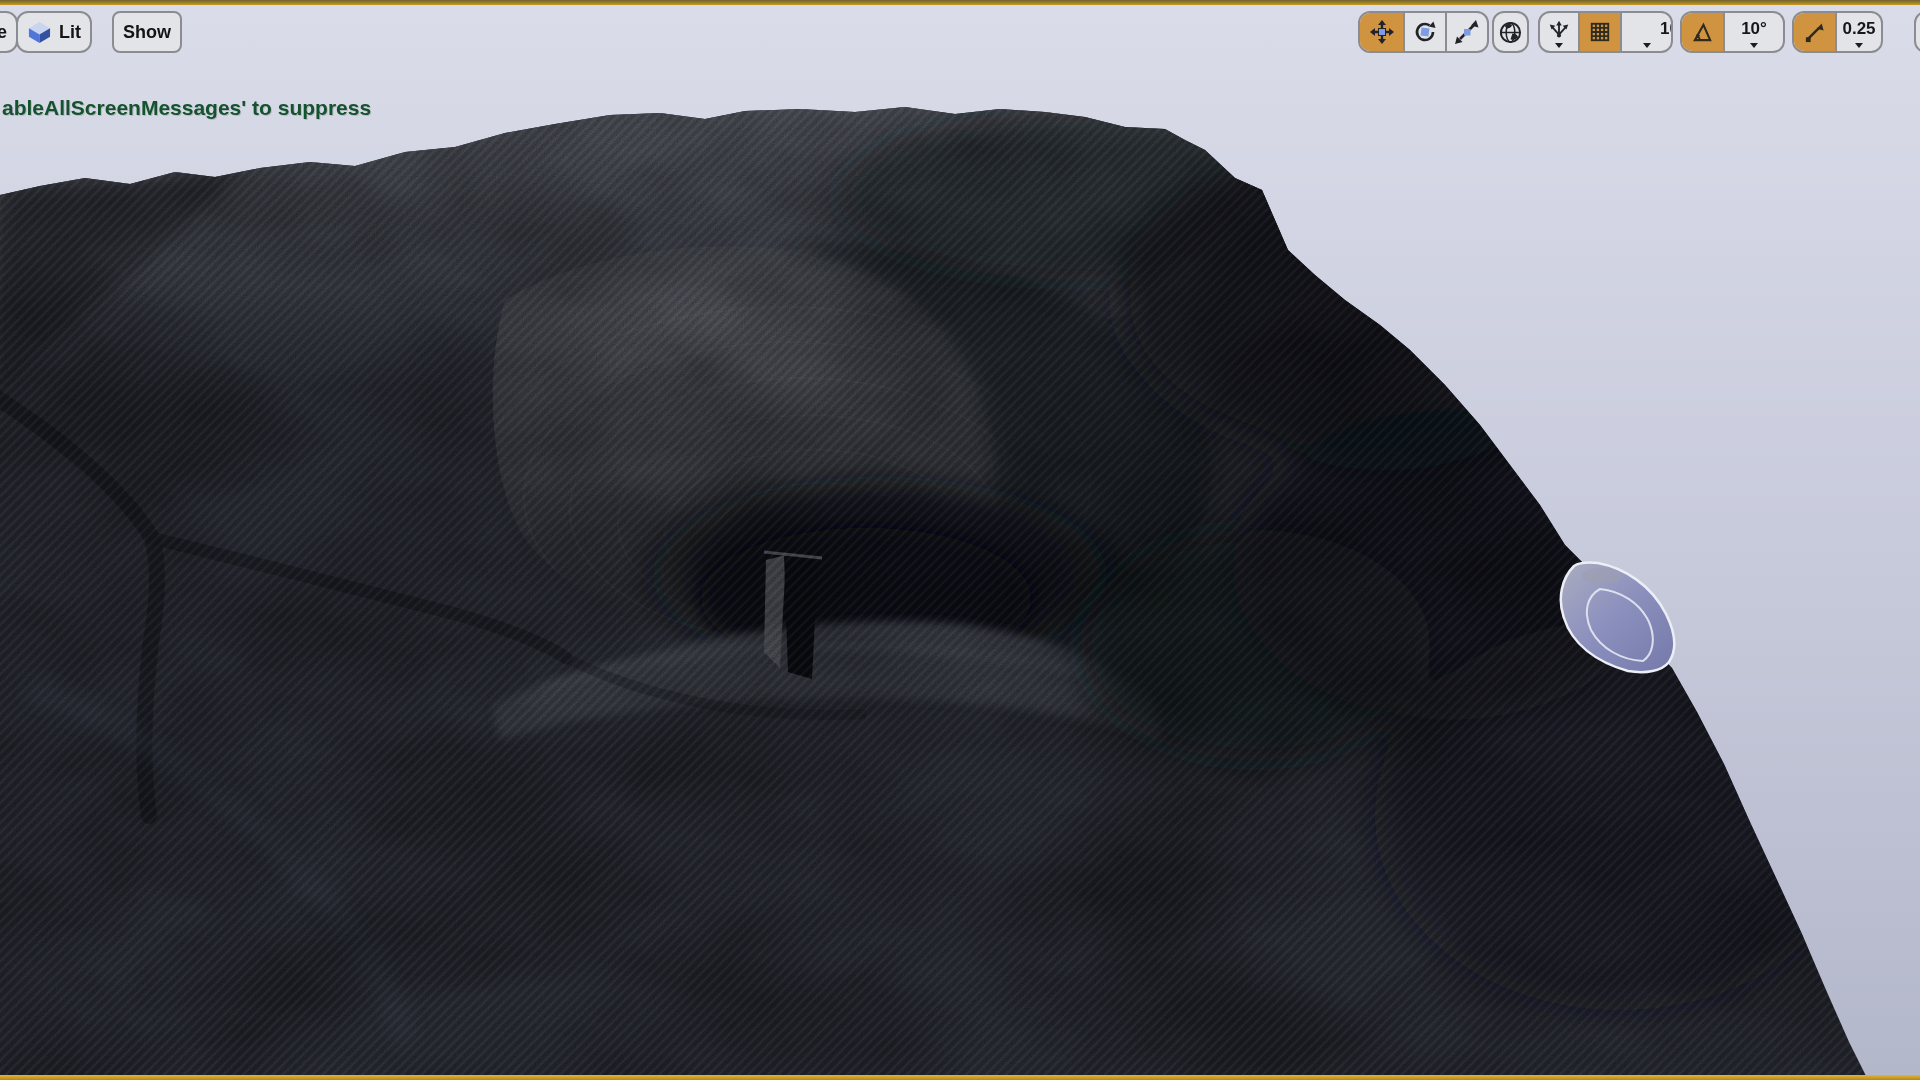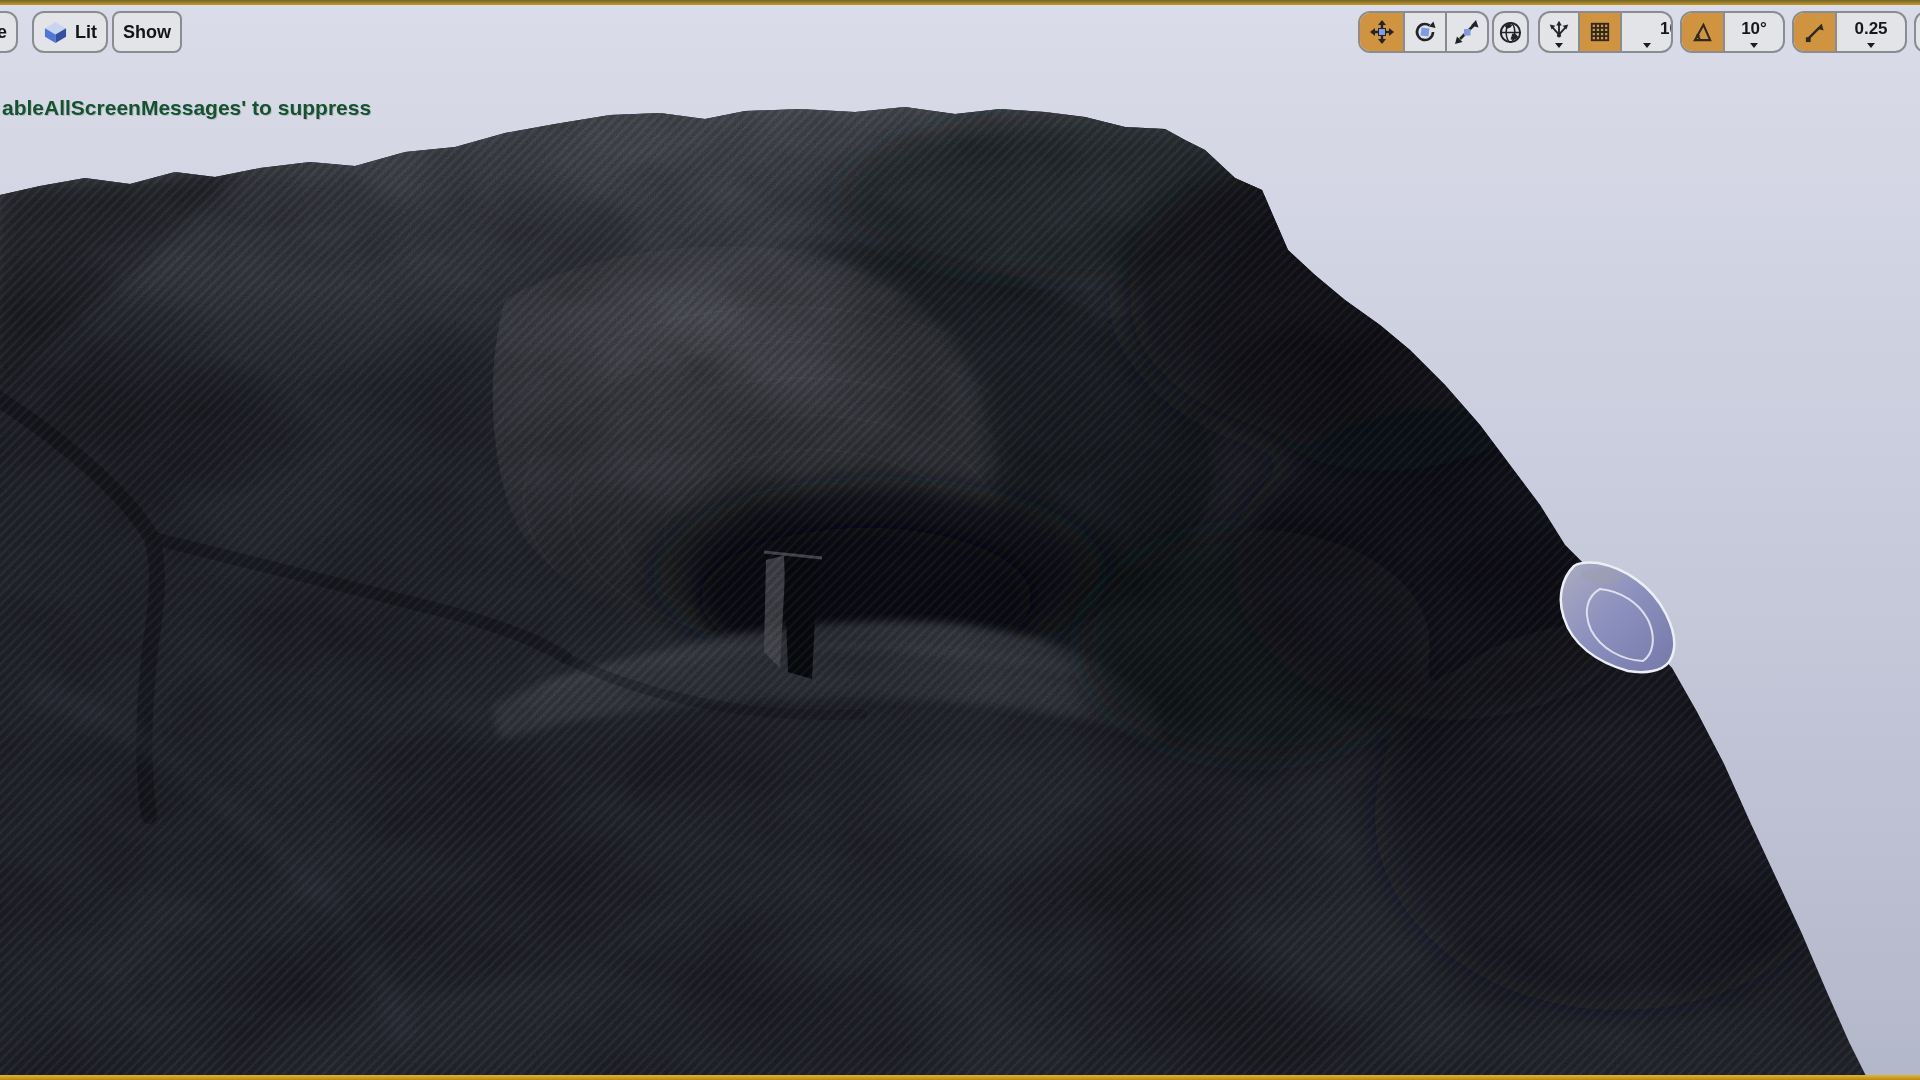--- a/index.html
+++ b/index.html
@@ -150,21 +150,21 @@
       <ellipse cx="1602" cy="576" rx="20" ry="8" fill="#9c9eb0" opacity="0.6"></ellipse>
     </g>
   </svg>
 
   <div class="msg gray">ableAllScreenMessages' to suppress</div>
 
   <div class="btn" style="left:-34px;width:52px;justify-content:flex-end;padding-right:9px;">
     <span>e</span>
   </div>
 
-  <div class="btn" style="left:32px;width:76px;padding:0 8px;">
+  <div class="btn" style="left:16px;width:76px;padding:0 8px;">
     <svg class="icon" width="25" height="23" viewBox="0 0 26 24">
       <polygon points="13,1 24,7.5 13,14 2,7.5" fill="#c9d4f0"></polygon>
       <polygon points="2,7.5 13,14 13,23 2,16.5" fill="#4f76d8"></polygon>
       <polygon points="13,14 24,7.5 24,16.5 13,23" fill="#35509e"></polygon>
     </svg>
     <span>Lit</span>
   </div>
 
   <div class="btn" style="left:112px;width:70px;border-radius:8px;">
     <span>Show</span>
@@ -264,21 +264,21 @@
   </div>
 
   <div class="group" style="left:1792px;">
     <div class="seg active" style="width:41px;">
       <svg class="icon" width="23" height="23" viewBox="0 0 24 24">
         <line x1="5" y1="19" x2="17" y2="7" stroke="#2e2a1e" stroke-width="2.6"></line>
         <polygon points="19.5,2.5 21.5,10 14.5,8" fill="#2e2a1e"></polygon>
         <rect x="3" y="17" width="5" height="5" fill="#2e2a1e"></rect>
       </svg>
     </div>
-    <div class="seg" style="width:70px;">
+    <div class="seg" style="width:46px;">
       <span class="val">0.25</span>
       <span class="caret"></span>
     </div>
   </div>
 
   <div class="group" style="left:1914px;">
     <div class="seg" style="width:46px;"></div>
   </div>
 
   <div class="vb top"></div>

